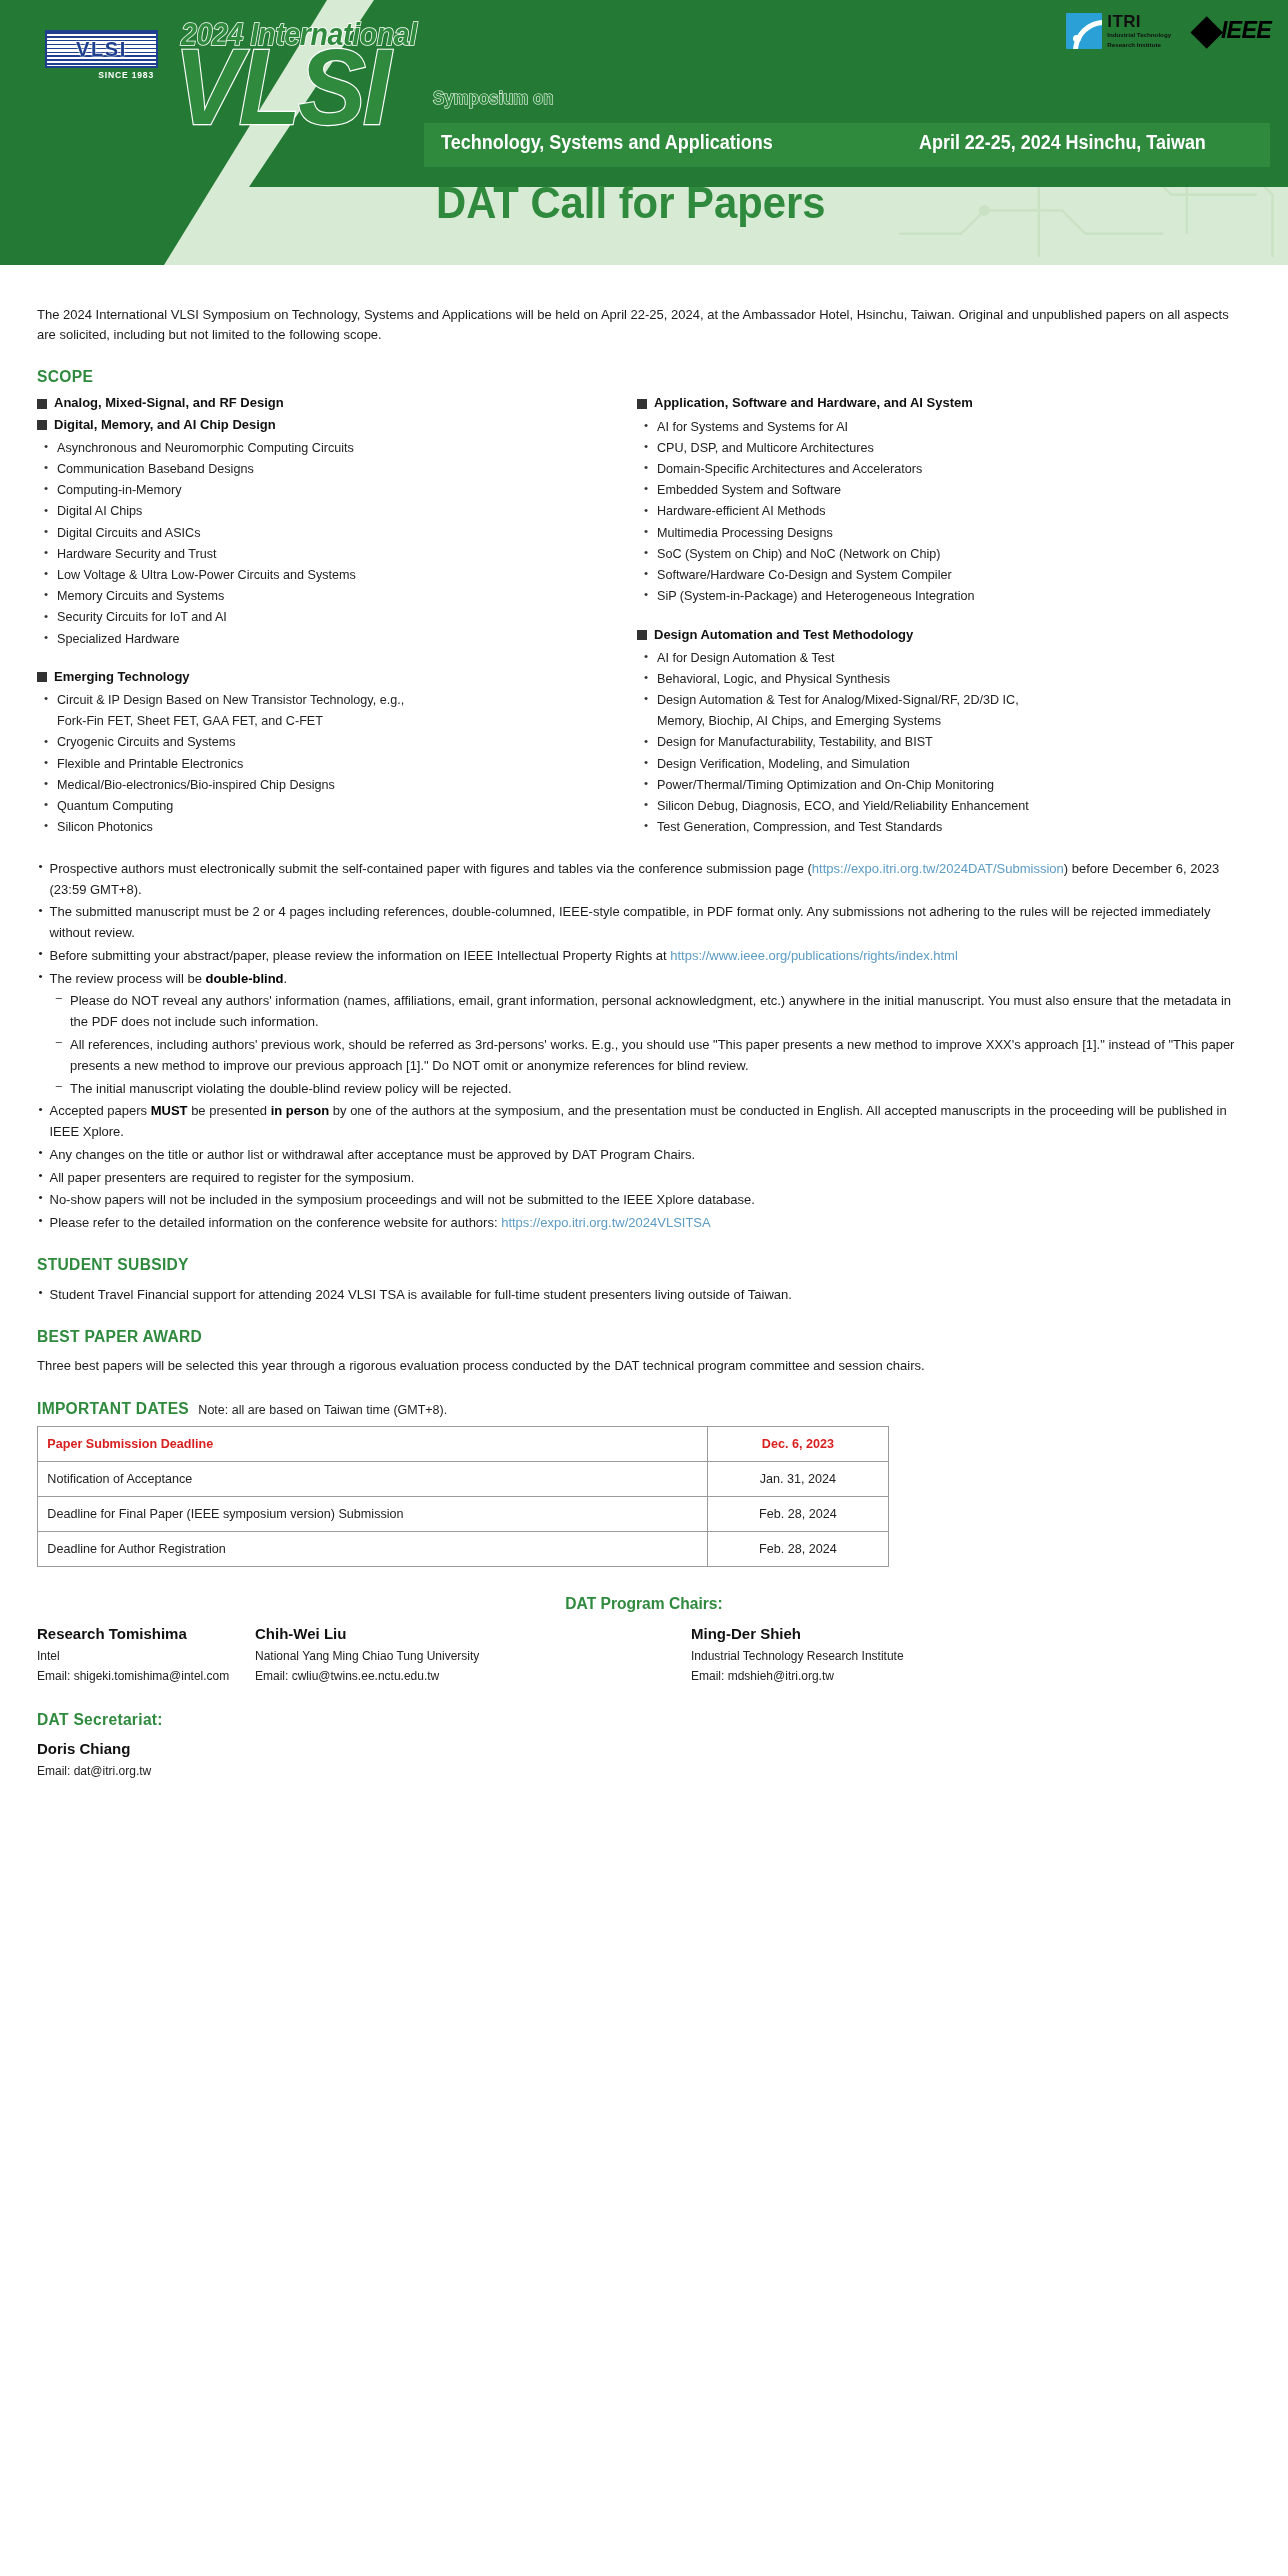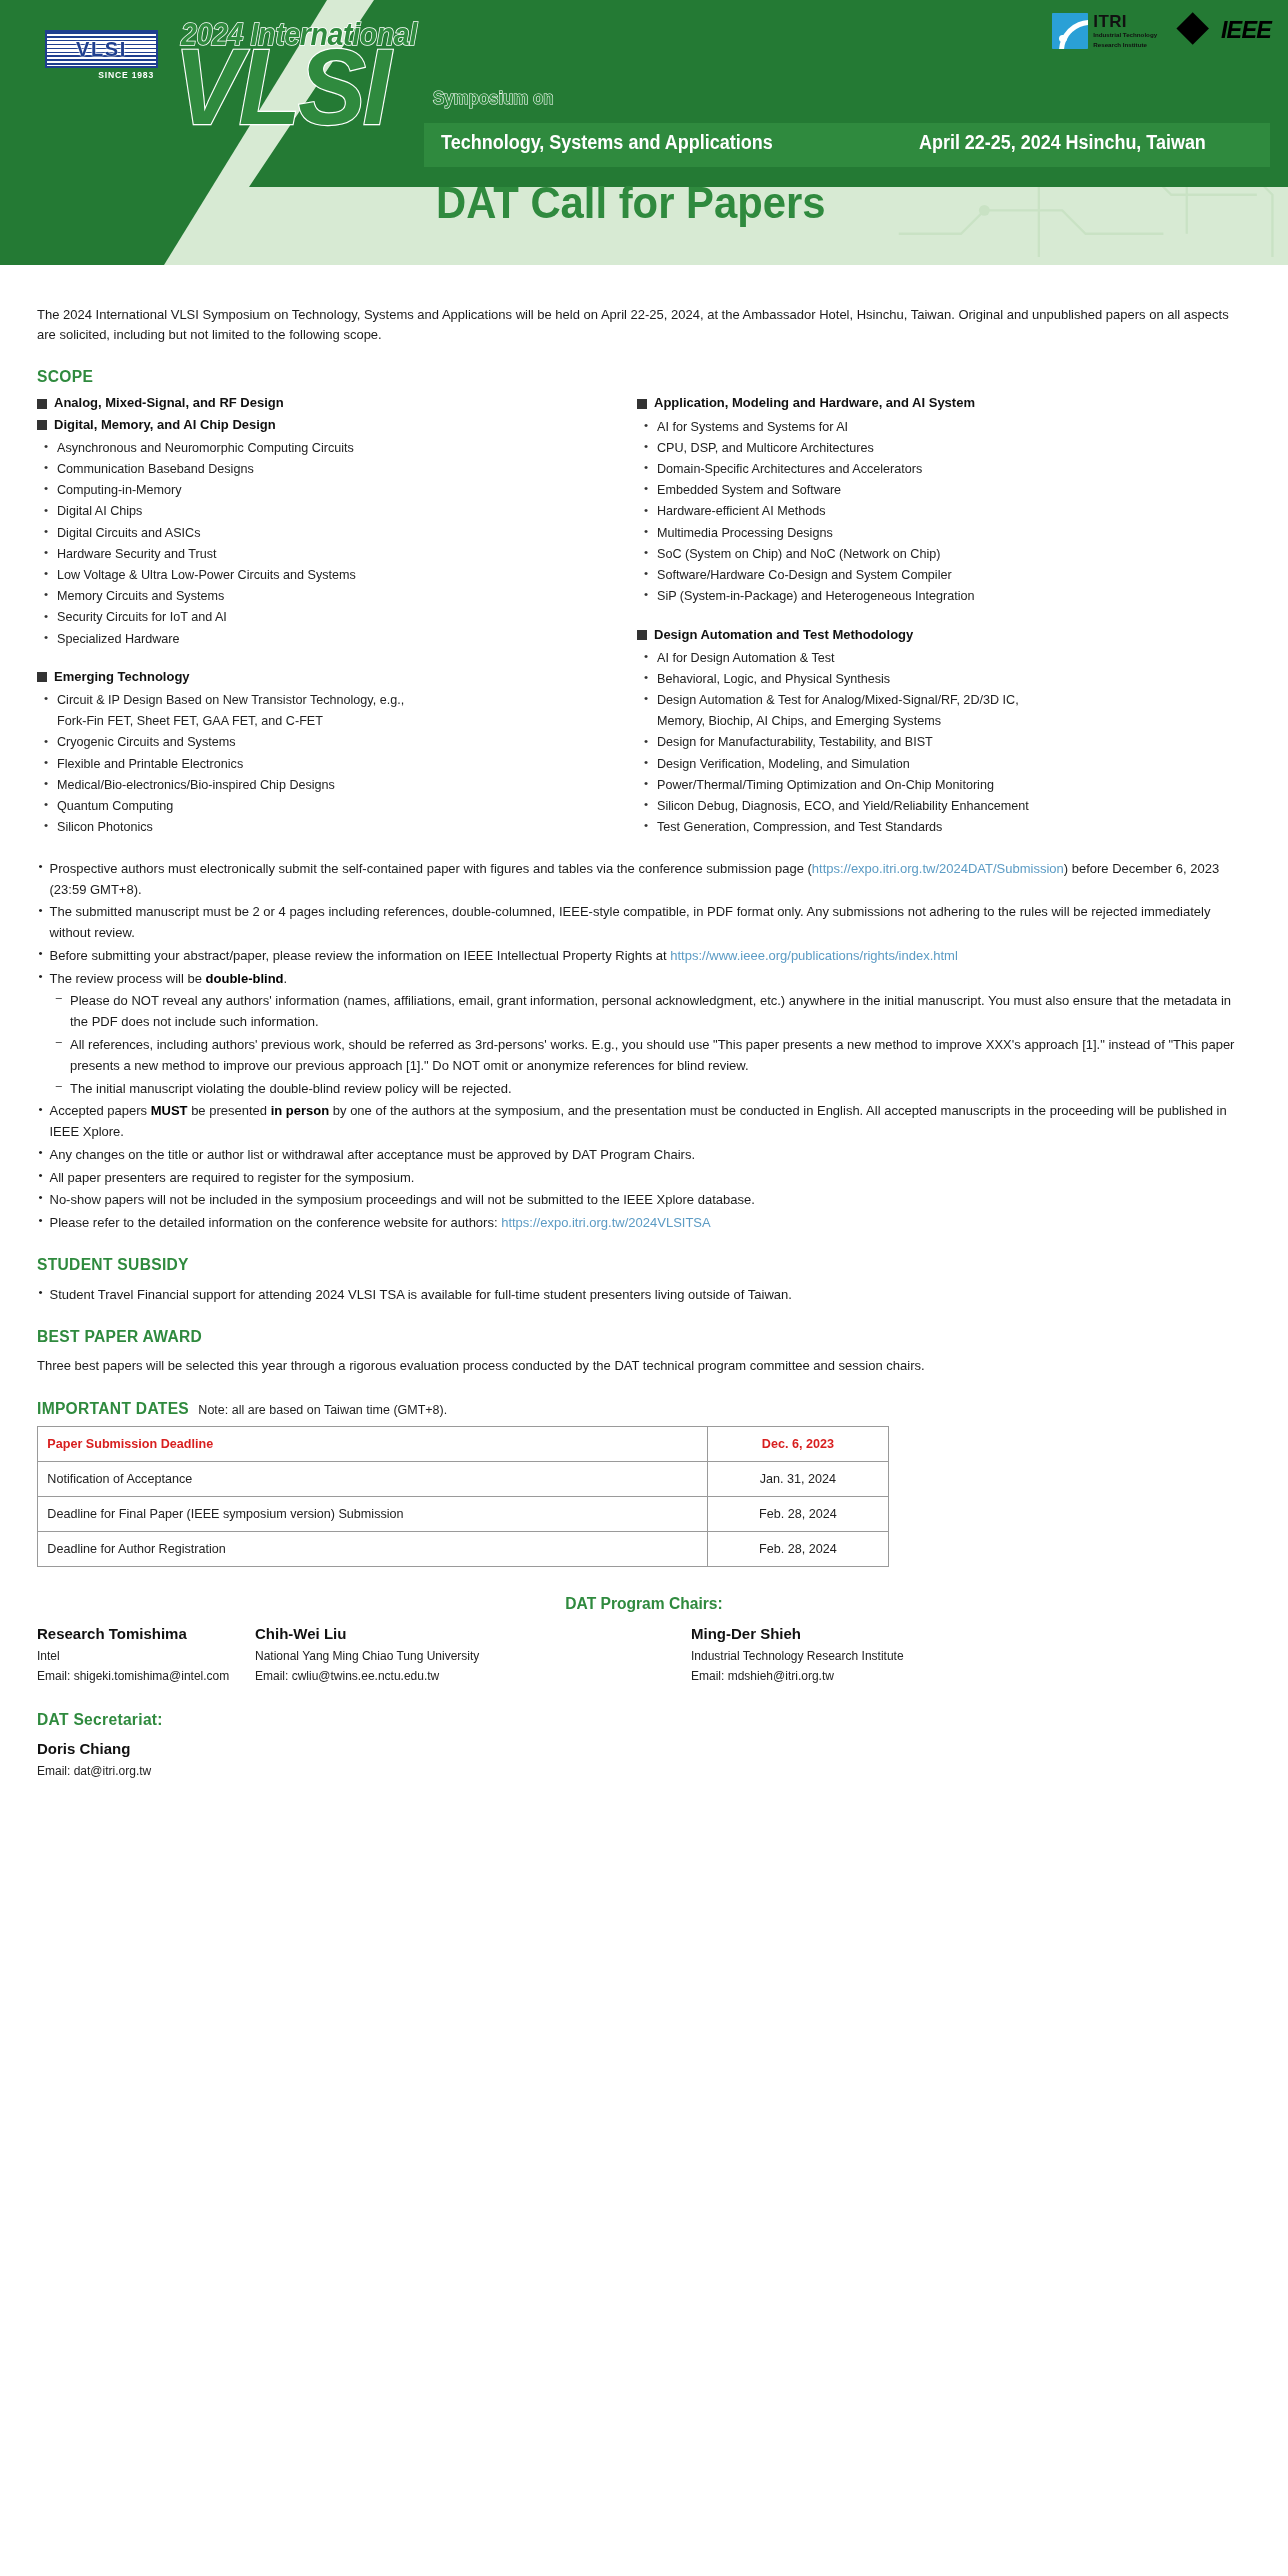--- a/index.html
+++ b/index.html
@@ -97,21 +97,21 @@
   .itri-box::before{
     content:"";position:absolute;left:7px;top:7px;width:36px;height:36px;
     border:5.5px solid #ffffff;border-radius:31px 0 0 0;border-right:none;border-bottom:none;
   }
   .itri-box::after{
     content:"";position:absolute;left:7px;top:22px;width:7.8px;height:7.8px;background:#ffffff;border-radius:50%;
   }
   .itri-text{line-height:1;}
   .itri-name{font-size:17px;font-weight:bold;color:#111;letter-spacing:0.4px;}
   .itri-sub{font-size:6.2px;font-weight:bold;color:#111;line-height:1.25;margin-top:1.6px;}
-  .ieee-logo{display:flex;align-items:flex-start;gap:17px;}
+  .ieee-logo{display:flex;align-items:flex-end;gap:3px;}
   .ieee-diamond{
     width:23.4px;height:23.4px;background:#000;transform:rotate(45deg);position:relative;
   }
   .ieee-diamond::after{
     content:"";position:absolute;left:6.2px;top:6.2px;width:11px;height:11px;background:#fff;
     clip-path:polygon(0 45%,45% 45%,45% 0,55% 0,55% 45%,100% 45%,100% 55%,55% 55%,55% 100%,45% 100%,45% 55%,0 55%);
     opacity:.0;
   }
   .ieee-word{font-size:23.4px;font-weight:bold;color:#000;letter-spacing:-0.8px;font-style:italic;}
 
@@ -297,21 +297,21 @@
             <li>Cryogenic Circuits and Systems</li>
             <li>Flexible and Printable Electronics</li>
             <li>Medical/Bio-electronics/Bio-inspired Chip Designs</li>
             <li>Quantum Computing</li>
             <li>Silicon Photonics</li>
           </ul>
         </div>
       <div class="scope-col right" id="scope-right">
           <div class="cat">
             <span class="sq"></span>
-            <span>Application, Modeling and Hardware, and AI System</span>
+            <span>Application, Software and Hardware, and AI System</span>
           </div>
           <ul class="bullets">
             <li>AI for Systems and Systems for AI</li>
             <li>CPU, DSP, and Multicore Architectures</li>
             <li>Domain-Specific Architectures and Accelerators</li>
             <li>Embedded System and Software</li>
             <li>Hardware-efficient AI Methods</li>
             <li>Multimedia Processing Designs</li>
             <li>SoC (System on Chip) and NoC (Network on Chip)</li>
             <li>Software/Hardware Co-Design and System Compiler</li>

